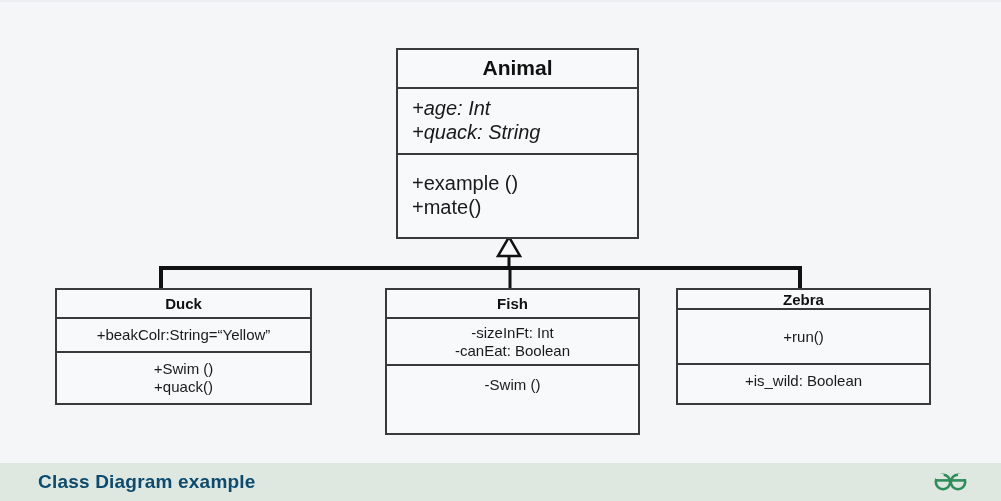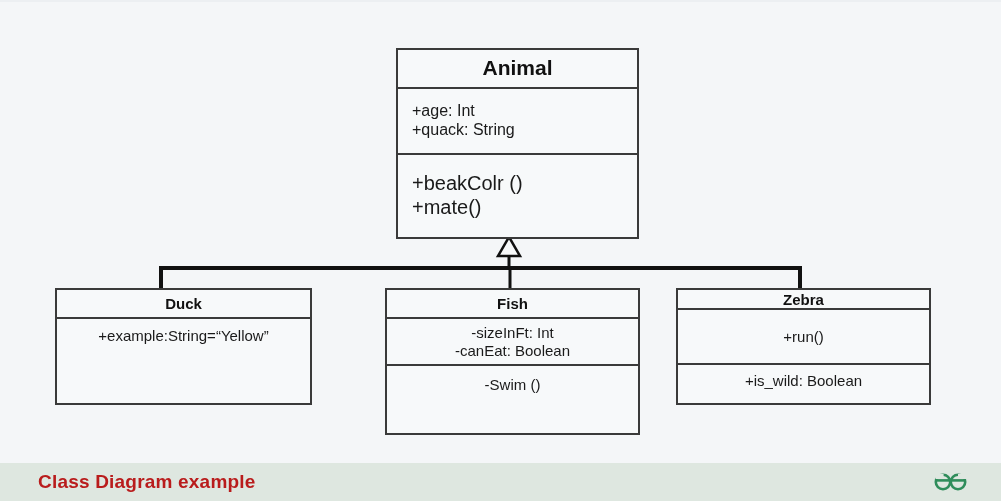--- a/index.html
+++ b/index.html
@@ -35,21 +35,21 @@
   .uml-compartment .row{
     white-space:pre;
     line-height:1.18;
   }
   .left-align{align-items:flex-start;}
   .left-align .row{padding-left:14px;}
 
   
   #cls-animal{left:396px;top:48px;width:243px;height:191px;}
   #cls-animal .uml-name{height:37px;font-size:21px;}
-  #cls-animal .attrs{height:67px;font-size:16px;}
+  #cls-animal .attrs{height:67px;font-size:20px;font-style:italic;}
   #cls-animal .ops{height:85px;font-size:20px;}
 
   
   #cls-duck{left:55px;top:288px;width:257px;height:117px;}
   #cls-duck .uml-name{height:27px;font-size:15px;text-align:right;}
   #cls-duck .attrs{height:35px;font-size:15px;}
   #cls-duck .ops{height:53px;font-size:15px;}
 
   
   #cls-fish{left:385px;top:288px;width:255px;height:147px;}
@@ -67,21 +67,21 @@
   #connector{position:absolute;left:0;top:0;width:1001px;height:460px;pointer-events:none;}
 
   
   #footer{
     position:absolute;left:0;top:463px;width:1001px;height:38px;
     background:#dee7e0;
     display:flex;align-items:center;
   }
   #footer-caption{
     margin-left:38px;
-    font-size:19px;font-weight:bold;color:#b91c1c;
+    font-size:19px;font-weight:bold;color:#0c4a6e;
     letter-spacing:.2px;
   }
   #brand-logo{position:absolute;right:28px;top:50%;transform:translateY(-50%);
     display:flex;align-items:center;}
 </style>
 </head>
 <body>
 
 <div id="canvas">
 
@@ -100,29 +100,33 @@
     <line x1="800" y1="268" x2="800" y2="289" stroke="#111" stroke-width="4"></line>
   </svg>
 
   <div class="uml-class" id="cls-animal">
     <div class="uml-name">Animal</div>
     <div class="uml-compartment attrs left-align">
       <div class="row">+age: Int</div>
       <div class="row">+quack: String</div>
     </div>
     <div class="uml-compartment ops left-align">
-      <div class="row">+beakColr ()</div>
+      <div class="row">+example ()</div>
       <div class="row">+mate()</div>
     </div>
   </div>
 
   <div class="uml-class" id="cls-duck">
     <div class="uml-name">Duck</div>
     <div class="uml-compartment attrs">
-      <div class="row">+example:String=“Yellow”</div>
+      <div class="row">+beakColr:String=“Yellow”</div>
+    </div>
+    <div class="uml-compartment ops">
+      <div class="row">+Swim ()</div>
+      <div class="row">+quack()</div>
     </div>
   </div>
 
   <div class="uml-class" id="cls-fish">
     <div class="uml-name">Fish</div>
     <div class="uml-compartment attrs">
       <div class="row">-sizeInFt: Int</div>
       <div class="row">-canEat: Boolean</div>
     </div>
     <div class="uml-compartment ops">

